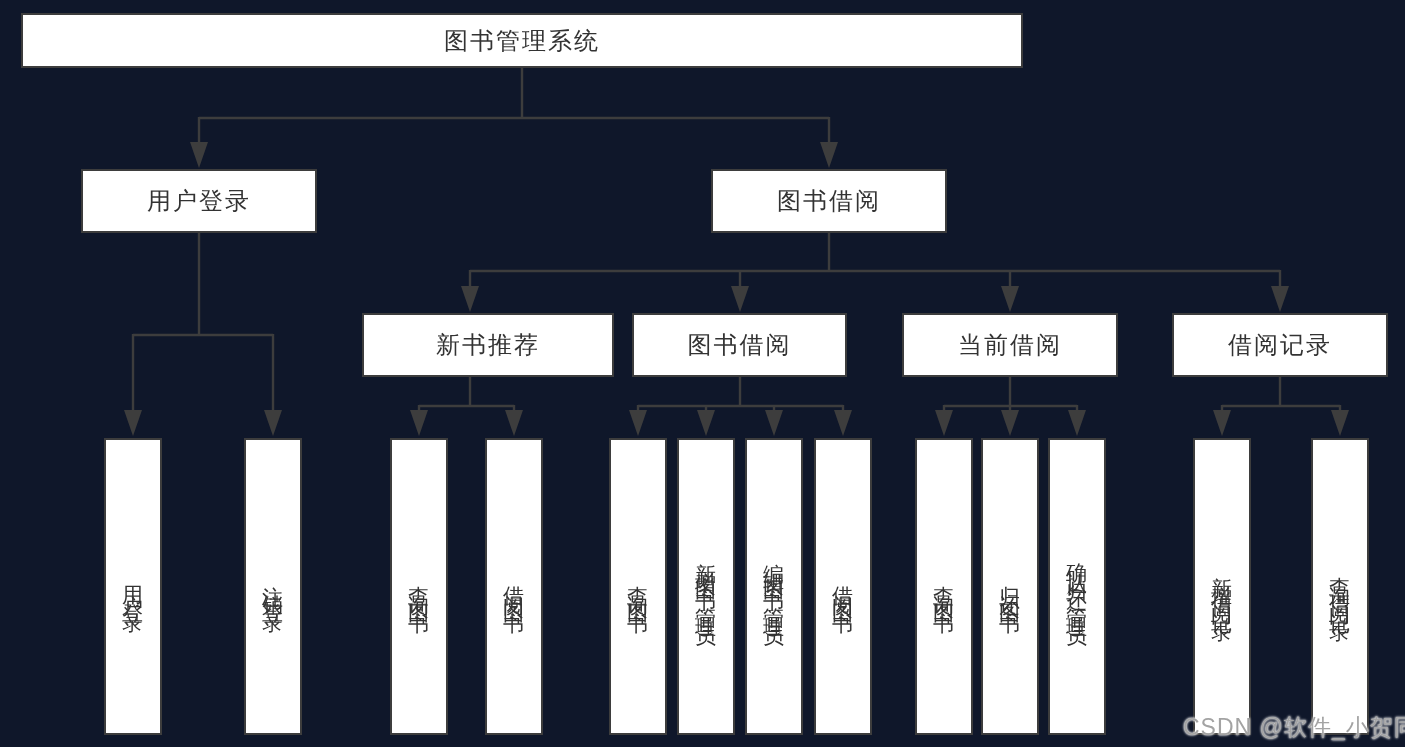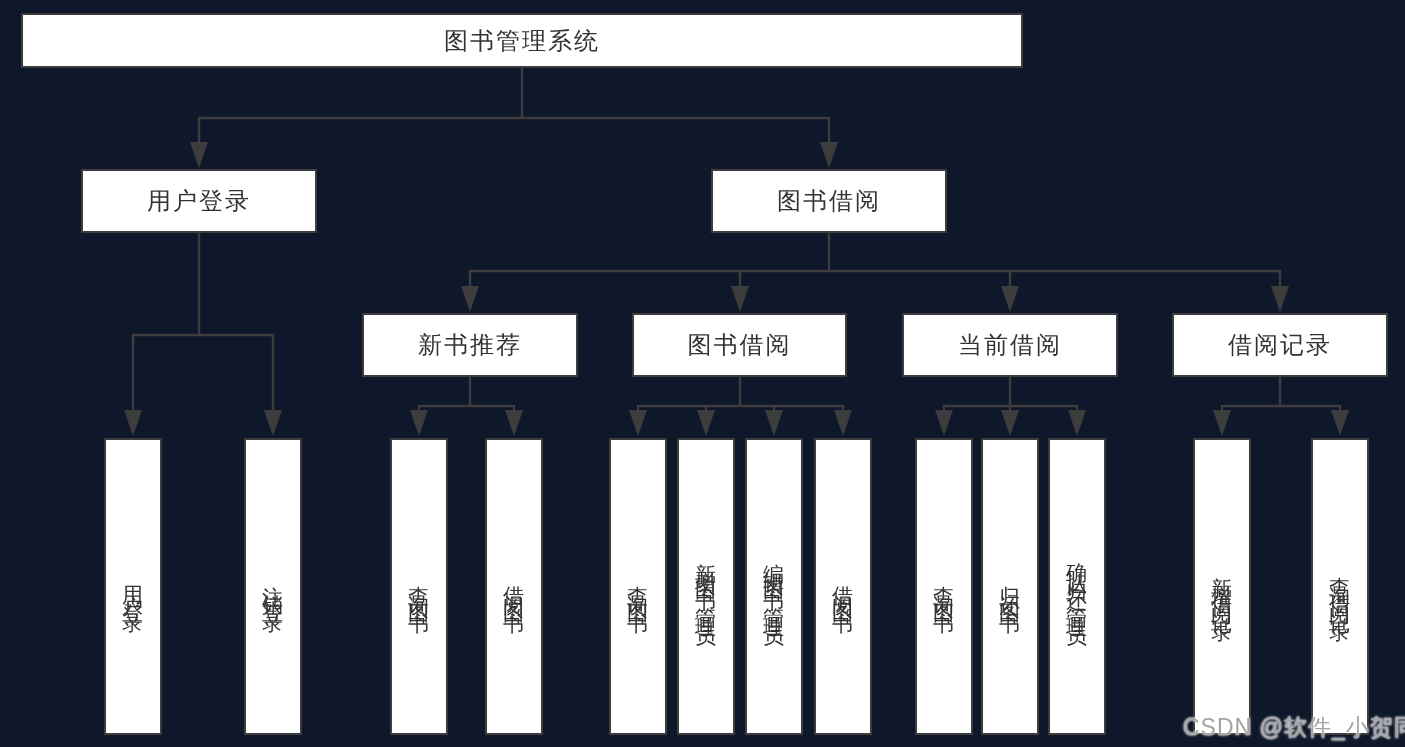--- a/index.html
+++ b/index.html
@@ -90,21 +90,21 @@
     <span>图书管理系统</span>
   </div>
 
   <div class="node hbox" style="left:81px;top:169px;width:236px;height:64px">
     <span>用户登录</span>
   </div>
   <div class="node hbox" style="left:711px;top:169px;width:236px;height:64px">
     <span>图书借阅</span>
   </div>
 
-  <div class="node hbox" style="left:362px;top:313px;width:216px;height:64px">
+  <div class="node hbox" style="left:362px;top:313px;width:252px;height:64px">
     <span>新书推荐</span>
   </div>
   <div class="node hbox" style="left:632px;top:313px;width:215px;height:64px">
     <span>图书借阅</span>
   </div>
   <div class="node hbox" style="left:902px;top:313px;width:216px;height:64px">
     <span>当前借阅</span>
   </div>
   <div class="node hbox" style="left:1172px;top:313px;width:216px;height:64px">
     <span>借阅记录</span>

